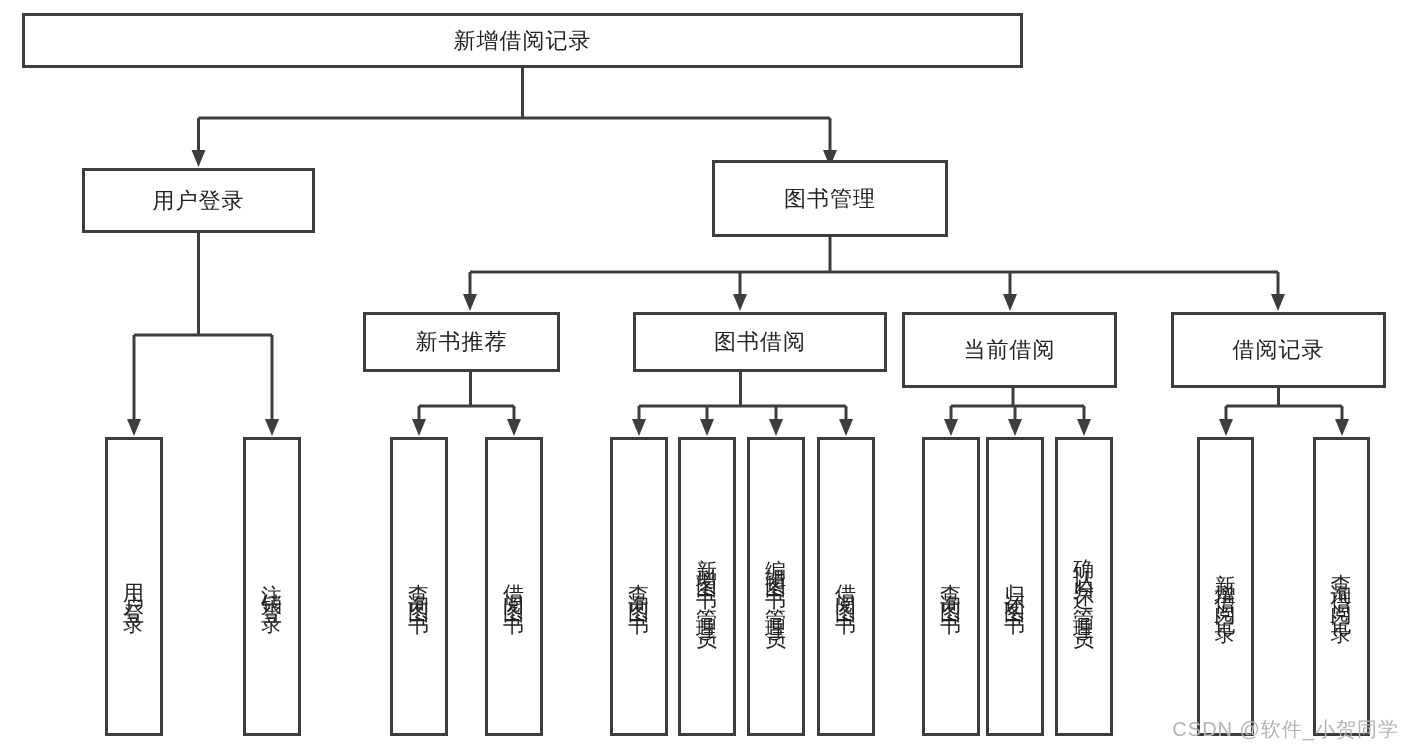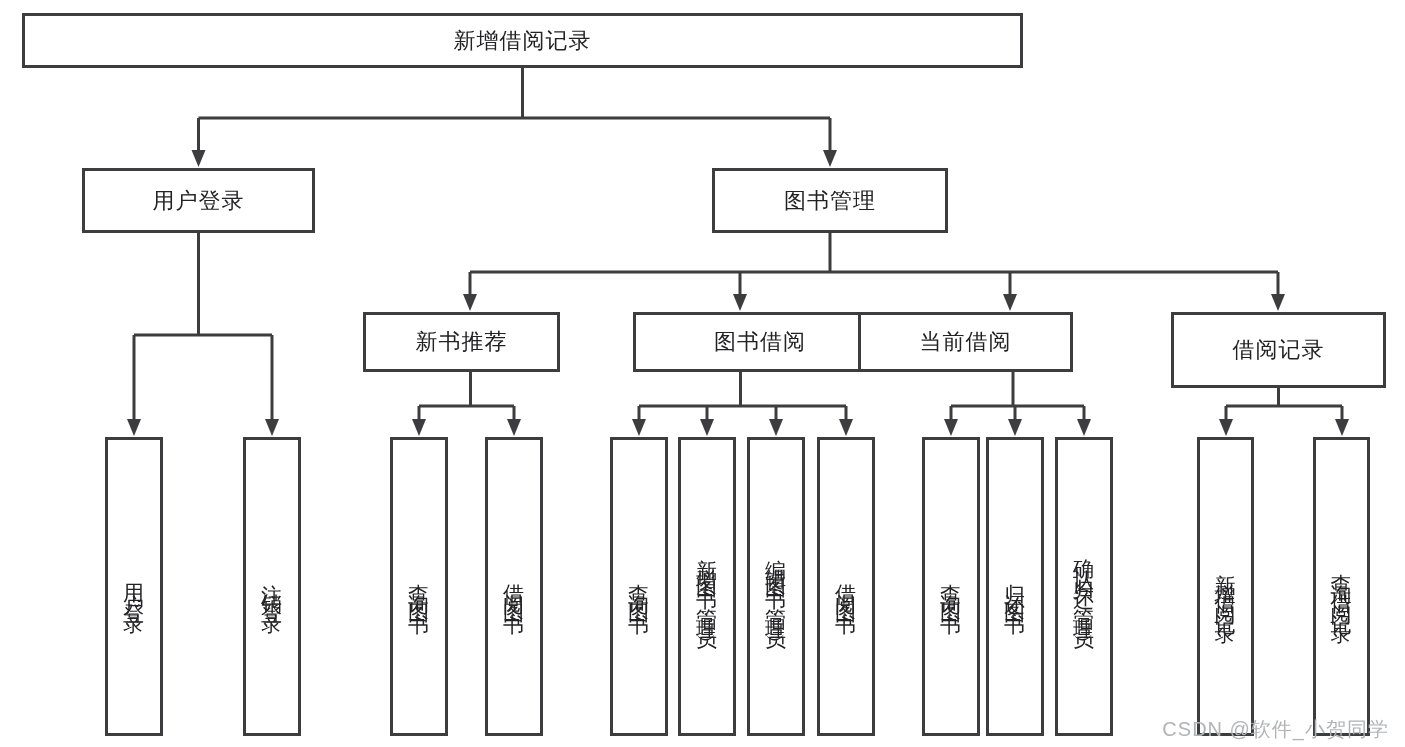--- a/index.html
+++ b/index.html
@@ -31,21 +31,21 @@
     writing-mode: vertical-lr;
     text-orientation: mixed;
     font-size: 21px;
     line-height: 1;
     letter-spacing: 10px;
     color: #222224;
     white-space: nowrap;
   }
   #watermark {
     position: absolute;
-    right: 16px;
+    right: 6px;
     bottom: 4px;
     font-size: 20px;
     color: #b1b3b5;
     letter-spacing: 1px;
     white-space: nowrap;
   }
   .wire { stroke: #3d3d3f; stroke-width: 3; fill: none; }
   .arrowhead { fill: #3d3d3f; stroke: none; }
 </style>
 </head>
@@ -129,31 +129,31 @@
     </g>
   </svg>
 
   <div class="node" style="left:22px; top:13px; width:1001px; height:55px">
     <span class="hlabel">新增借阅记录</span>
   </div>
 
   <div class="node" style="left:82px; top:168px; width:233px; height:65px">
     <span class="hlabel">用户登录</span>
   </div>
-  <div class="node" style="left:712px; top:168px; width:236px; height:65px">
+  <div class="node" style="left:712px; top:160px; width:236px; height:77px">
     <span class="hlabel">图书管理</span>
   </div>
 
   <div class="node" style="left:363px; top:312px; width:197px; height:60px">
     <span class="hlabel">新书推荐</span>
   </div>
   <div class="node" style="left:633px; top:312px; width:254px; height:60px">
     <span class="hlabel">图书借阅</span>
   </div>
-  <div class="node" style="left:858px; top:312px; width:215px; height:60px">
+  <div class="node" style="left:902px; top:312px; width:215px; height:76px">
     <span class="hlabel">当前借阅</span>
   </div>
   <div class="node" style="left:1171px; top:312px; width:215px; height:76px">
     <span class="hlabel">借阅记录</span>
   </div>
 
   <div class="node" style="left:105px; top:437px; width:58px; height:299px">
     <span class="vlabel">用户登录</span>
   </div>
   <div class="node" style="left:243px; top:437px; width:58px; height:299px">

